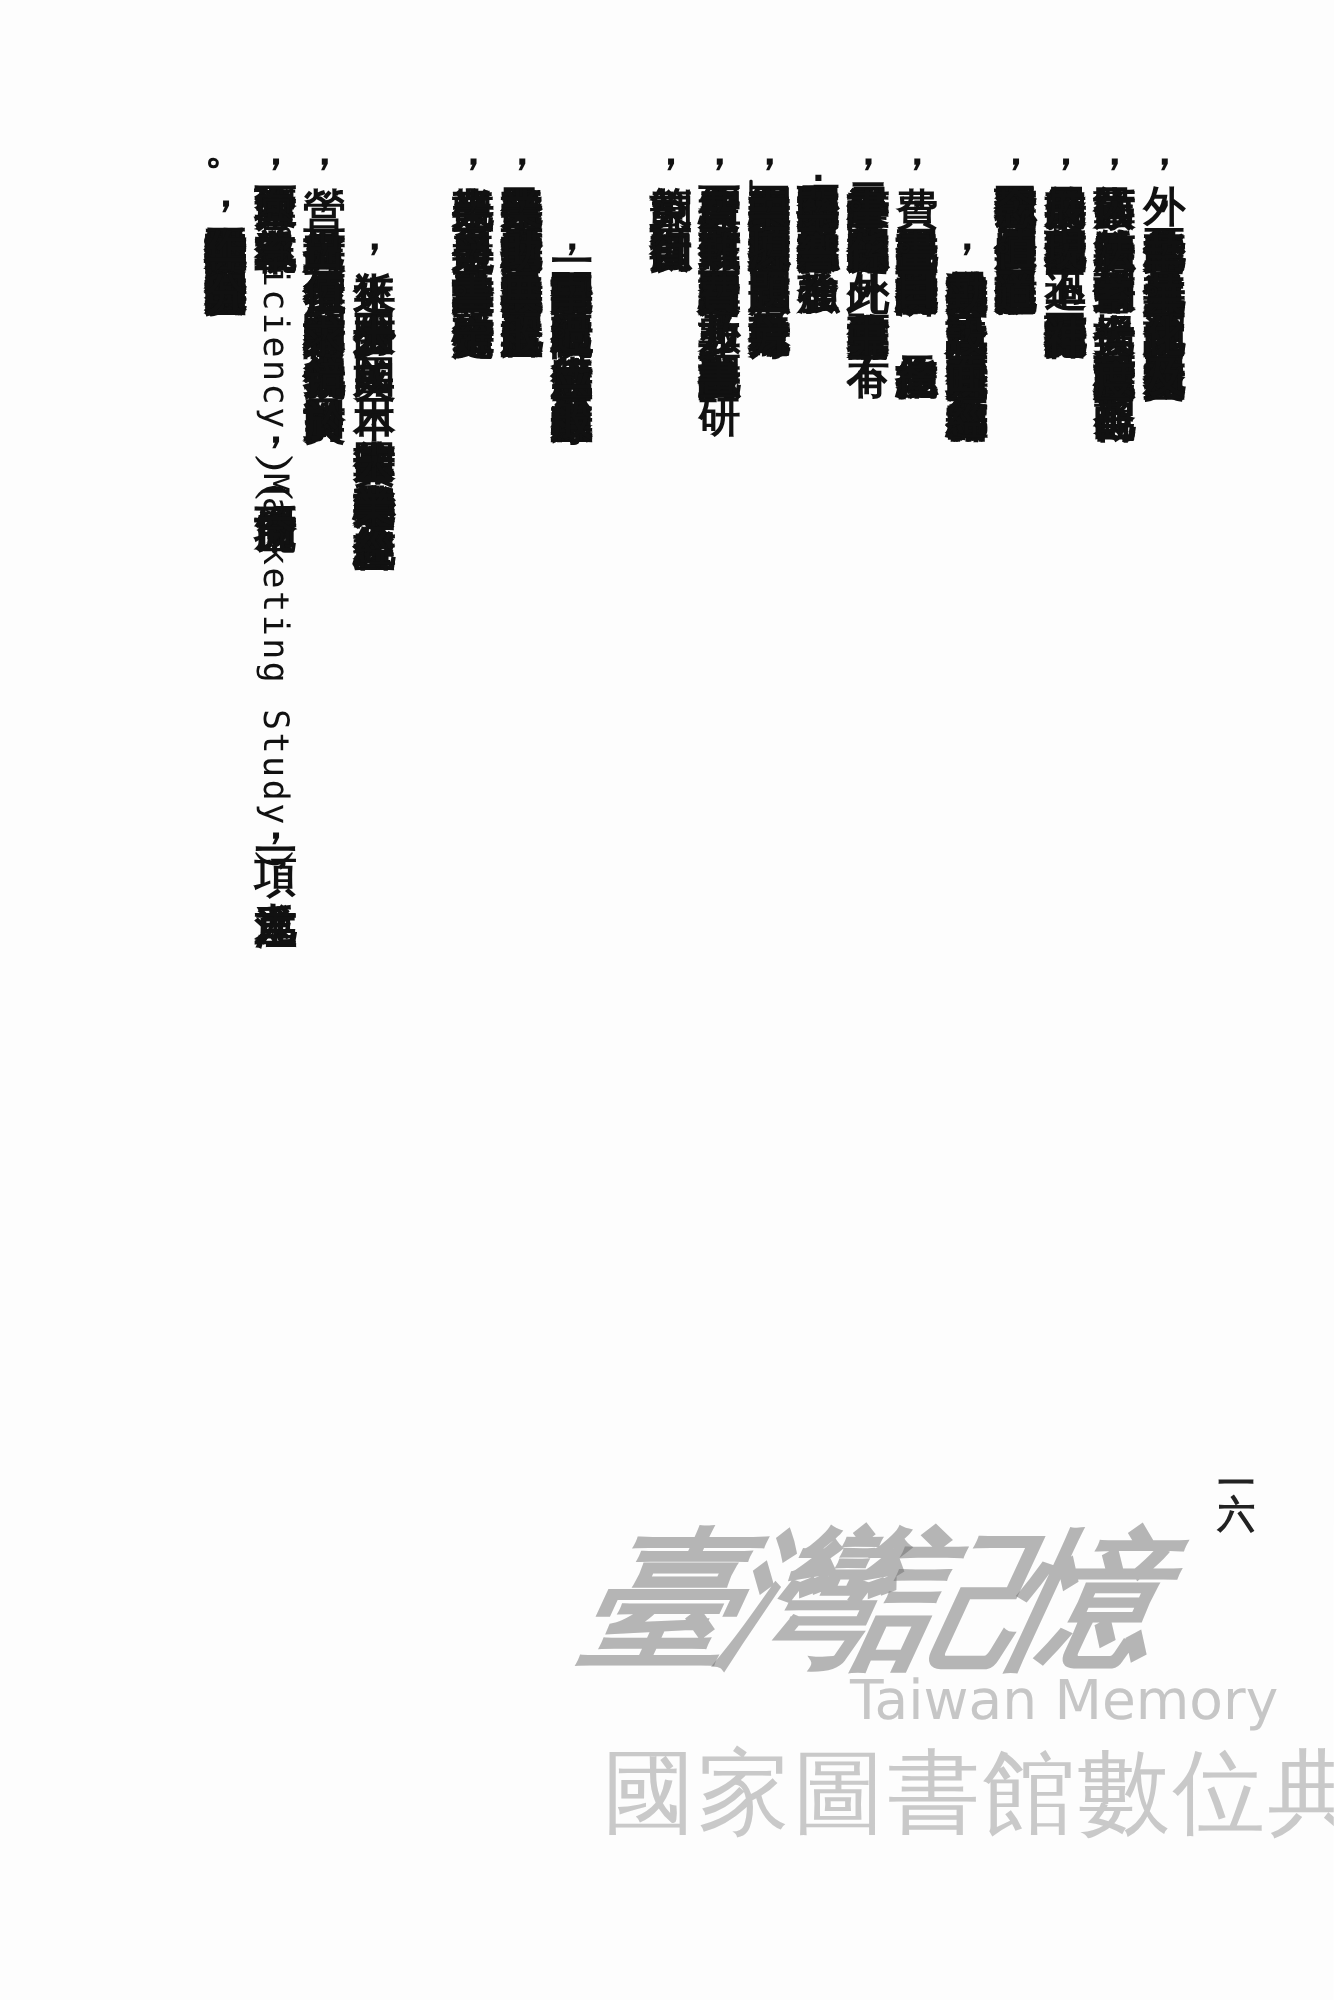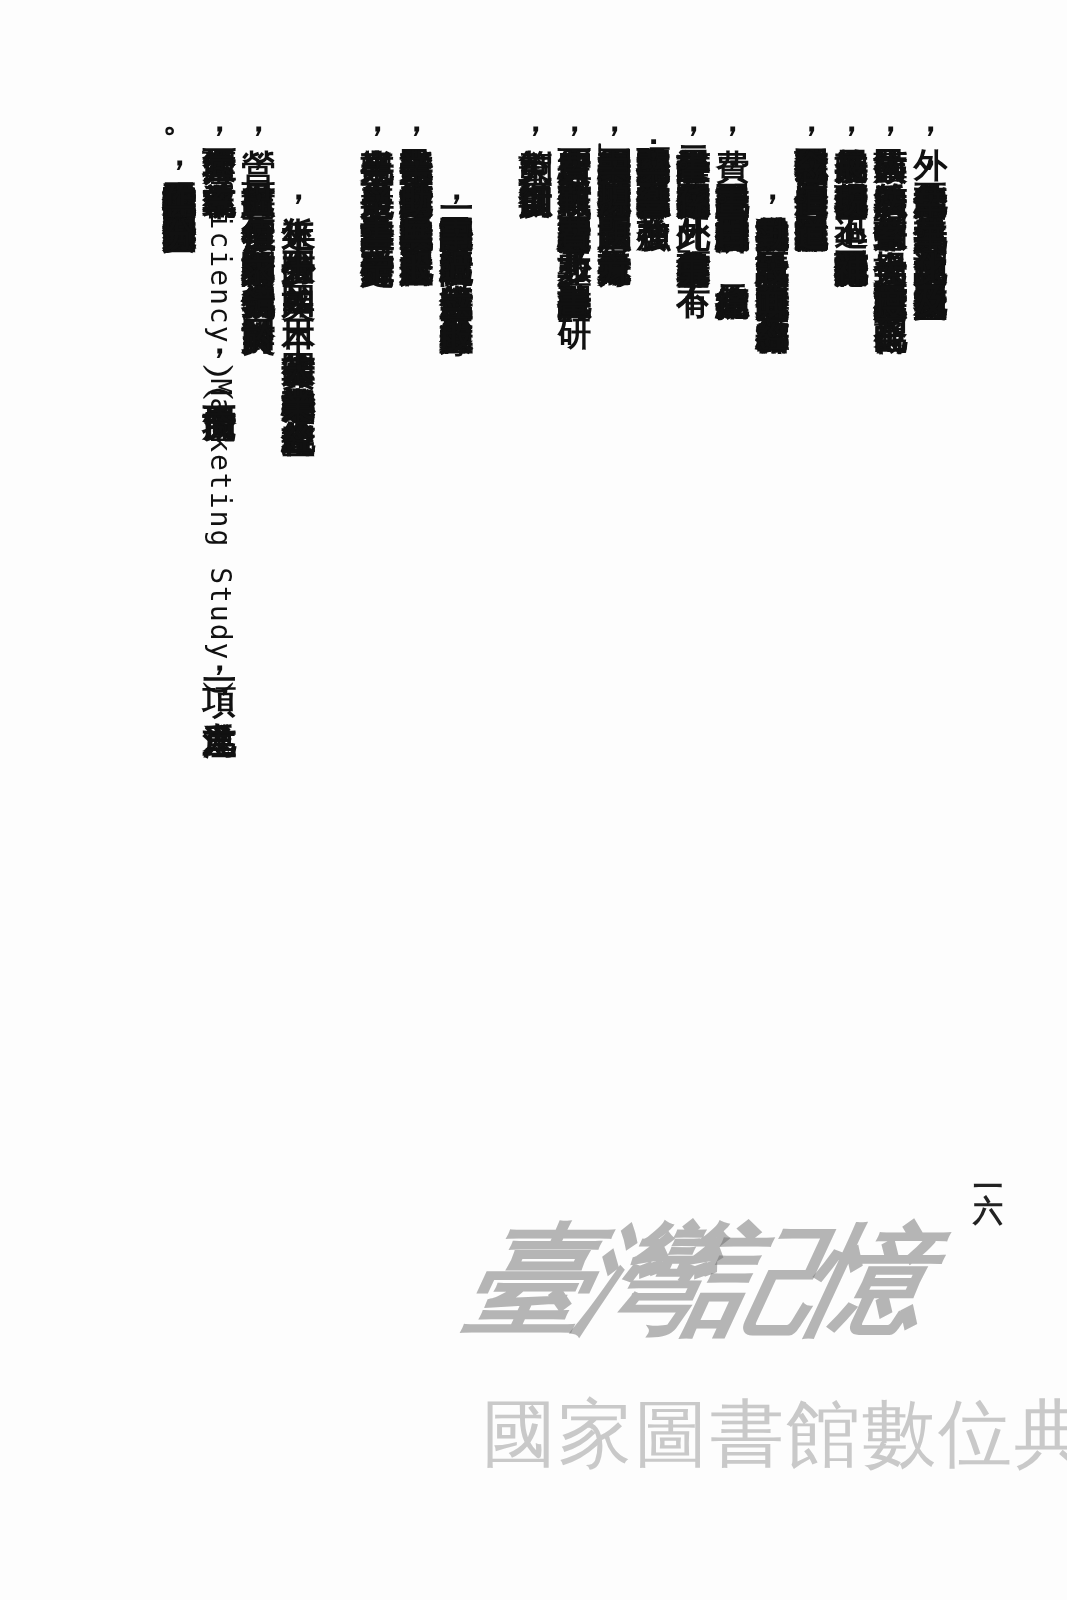--- a/index.html
+++ b/index.html
@@ -52,14 +52,15 @@
   <div class="col" style="left:397px">公民營觀光事業，就資金與技術等方面給予適當幫助，積極推動觀光事業的發展，其主要業務是配合一般</div>
   <div class="col" style="left:358px">觀光事業，而不是與之競爭，至於具體業務計畫，猶待進一步研究確定。</div>
   <div class="col" style="left:279px">　　近年來，有不少國外人士，如美國、日本、菲律賓等國人士，熱心於臺灣觀光事業，希望來此合作經</div>
   <div class="col" style="left:239px">營，並有書面意見提出，往往不無參考價值，其中有關企業精神之講求，尤值得我們借鏡，目前美國對於</div>
   <div class="col" style="left:200px">
     <span>企業管理方面，非常重視效率（</span><span class="latin">Efficiency</span><span>），而於市場研究（</span><span class="latin">Marketing Study</span><span>）一項，尤爲注重</span>
   </div>
   <div class="col" style="left:160px">。交通部觀光事業委員會近亦積極從事觀光市場調查研究工作，希望對於有關資料能做進一步的瞭解與分</div>
 
   <div class="wm wm-script">臺灣記憶</div>
+  <div class="wm wm-en">Taiwan Memory</div>
   <div class="wm wm-zh">國家圖書館數位典藏</div>
 </div>
 
 </body></html>

